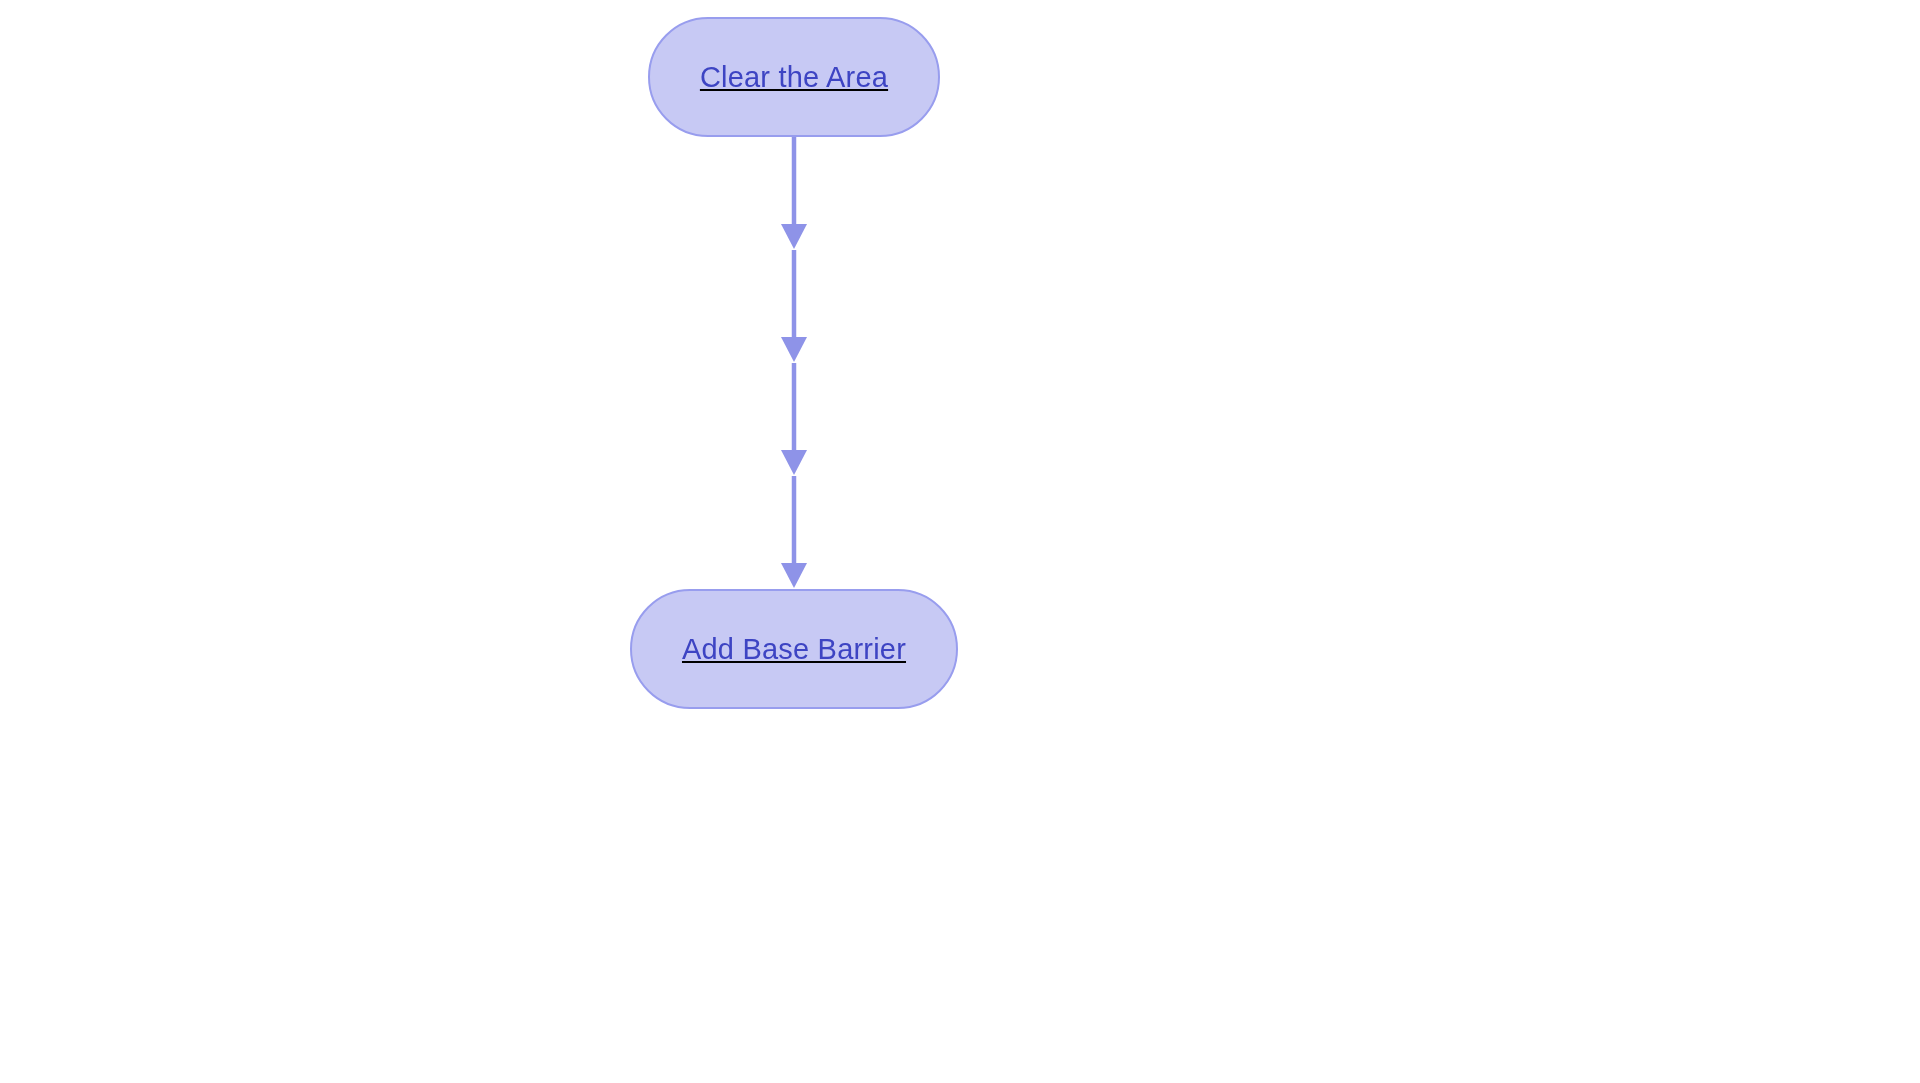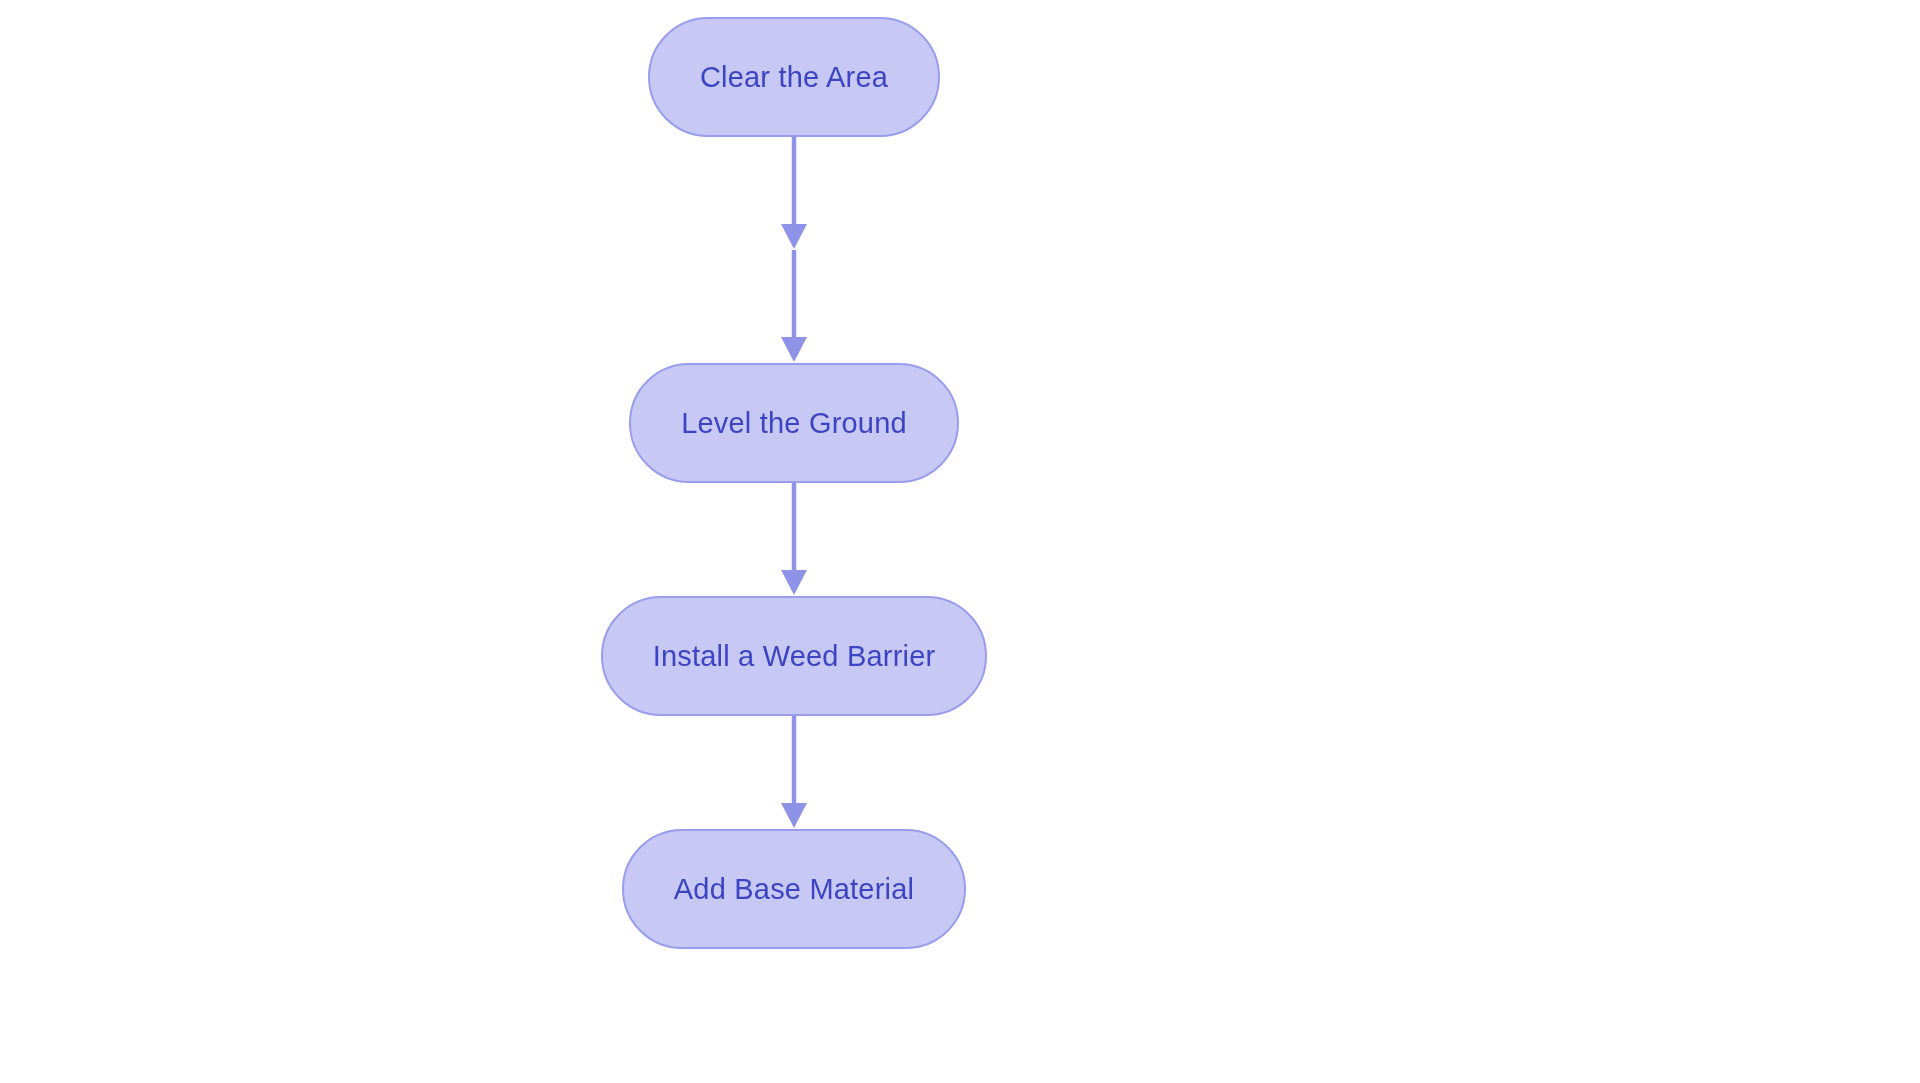--- a/index.html
+++ b/index.html
@@ -9,20 +9,21 @@
     --arrow:#8e93e8;
     --background:#ffffff;
   }
   *{margin:0;padding:0;box-sizing:border-box;}
   html,body{width:1920px;height:1083px;background:var(--background);overflow:hidden;}
   body{font-family:"Liberation Sans", sans-serif;}
   .canvas{
     width:1588px;height:1083px;
     display:flex;flex-direction:column;align-items:center;
     padding-top:17px;
+    text-decoration:underline;
   }
   .node{
     height:120px;
     min-width:288px;
     padding:0 50px;
     border-radius:60px;
     background:var(--node-fill);
     border:2px solid var(--node-border);
     display:flex;align-items:center;justify-content:center;
     color:var(--node-text);
@@ -51,35 +52,29 @@
     <line x1="15" y1="0" x2="15" y2="88"></line>
     <polygon points="2,87 28,87 15,112"></polygon>
   </svg>
 
 
   <svg class="arrow" viewBox="0 0 30 113" xmlns="http://www.w3.org/2000/svg">
     <line x1="15" y1="0" x2="15" y2="88"></line>
     <polygon points="2,87 28,87 15,112"></polygon>
   </svg>
 
-  <div class="node">
-    <span>Level the Ground</span>
-  </div>
+
+  <svg class="arrow" viewBox="0 0 30 113" xmlns="http://www.w3.org/2000/svg">
+    <line x1="15" y1="0" x2="15" y2="88"></line>
+    <polygon points="2,87 28,87 15,112"></polygon>
+  </svg>
+
 
   <svg class="arrow" viewBox="0 0 30 113" xmlns="http://www.w3.org/2000/svg">
     <line x1="15" y1="0" x2="15" y2="88"></line>
     <polygon points="2,87 28,87 15,112"></polygon>
   </svg>
 
   <div class="node">
-    <span>Install a Weed Barrier</span>
-  </div>
-
-  <svg class="arrow" viewBox="0 0 30 113" xmlns="http://www.w3.org/2000/svg">
-    <line x1="15" y1="0" x2="15" y2="88"></line>
-    <polygon points="2,87 28,87 15,112"></polygon>
-  </svg>
-
-  <div class="node">
-    <span>Add Base Material</span>
+    <span>Add Base Barrier</span>
   </div>
 
 </div>
 
 </body></html>

